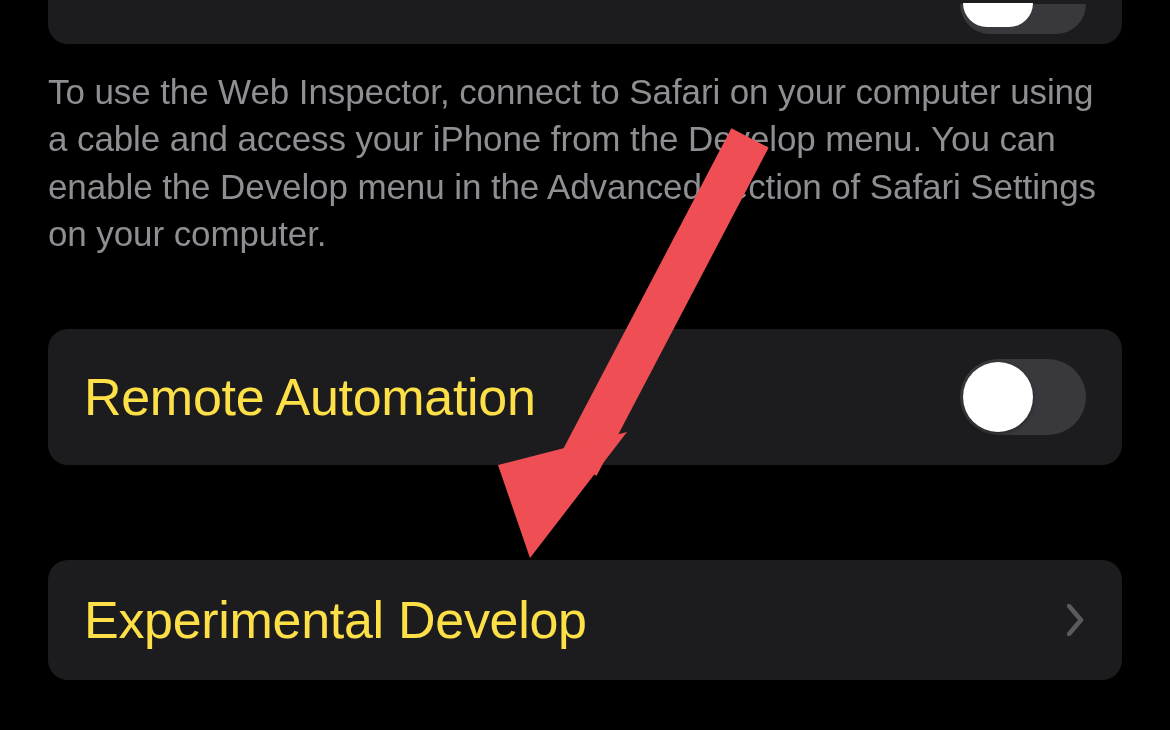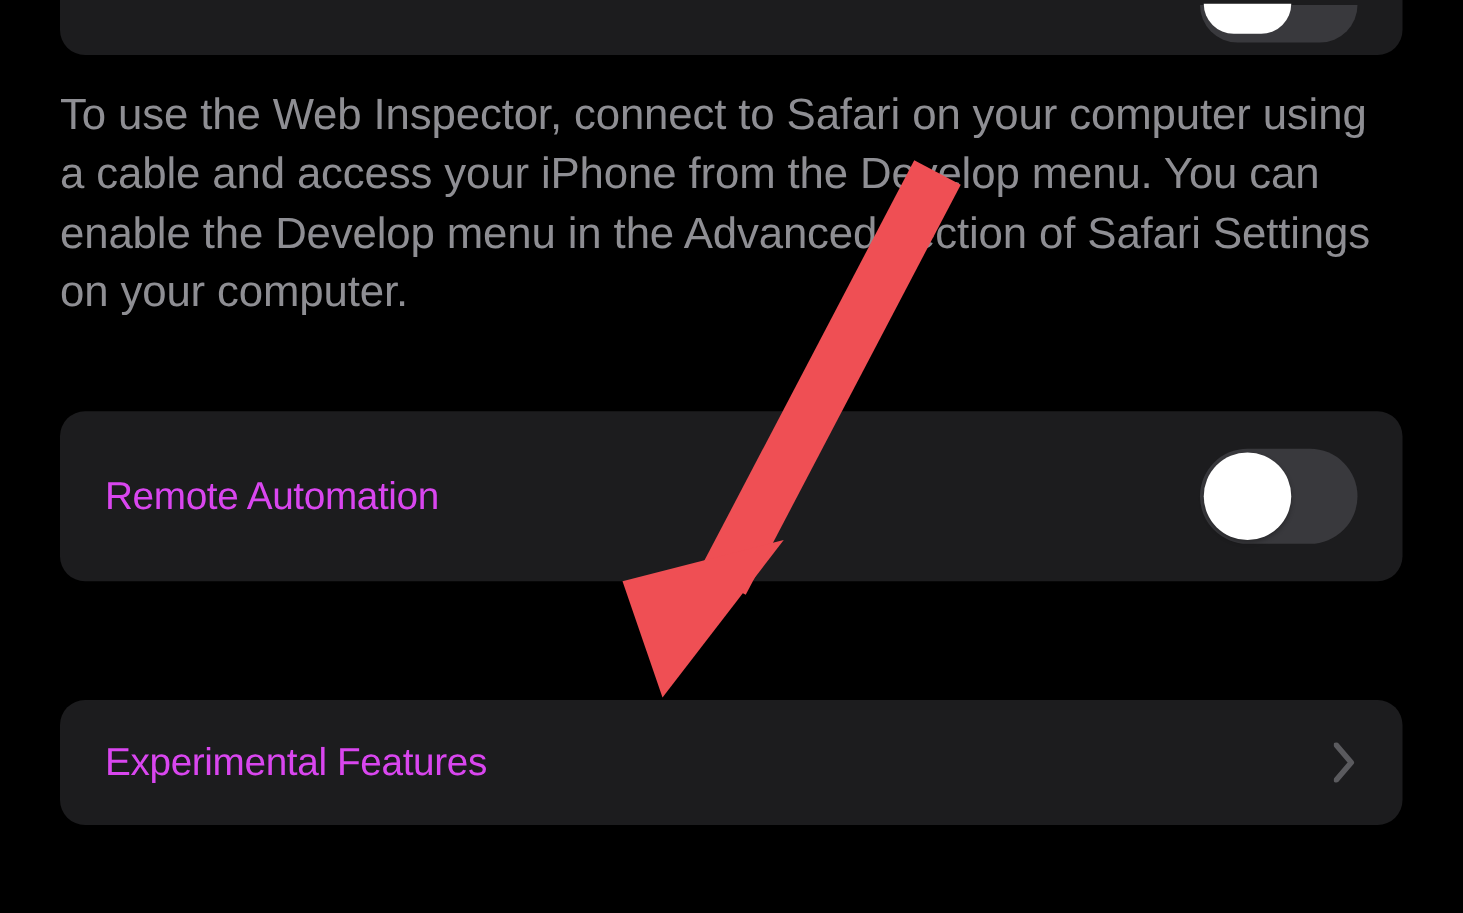--- a/index.html
+++ b/index.html
@@ -36,22 +36,22 @@
       border-radius: 0 0 20px 20px;
       padding: 0 36px 18px 36px;
       display: flex;
       align-items: flex-end;
       justify-content: flex-end;
       height: 44px;
       position: relative;
     }
     
     .row-label {
-      color: #d946ef;
-      font-size: 31px;
+      color: #fde047;
+      font-size: 52px;
       font-weight: 400;
       letter-spacing: -0.3px;
     }
     
     .description-text {
       color: #8e8e93;
       font-size: 35px;
       line-height: 1.35;
       padding: 24px 48px 0 48px;
       letter-spacing: -0.1px;
@@ -146,21 +146,21 @@
     <div class="toggle-switch">
       <div class="toggle-knob"></div>
     </div>
   </div>
 </div>
 
 <div class="spacer-large"></div>
 
 <div class="container">
   <div class="settings-row">
-    <span class="row-label">Experimental Features</span>
+    <span class="row-label">Experimental Develop</span>
     <div class="chevron-right">
       <svg viewBox="0 0 18 32" fill="none">
         <path d="M2 2 L14 16 L2 30" stroke="#5a5a5e" stroke-width="4.5" stroke-linecap="round" stroke-linejoin="round"></path>
       </svg>
     </div>
   </div>
 </div>
 
 <div class="annotation-arrow">
   <svg width="320" height="480" viewBox="0 0 320 480">

